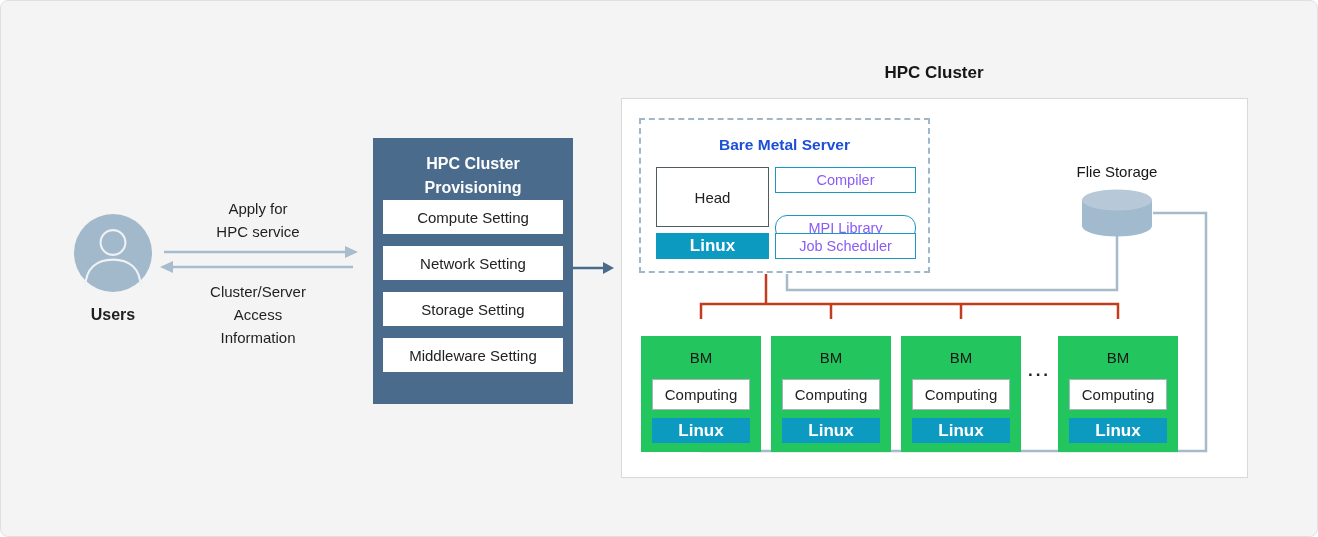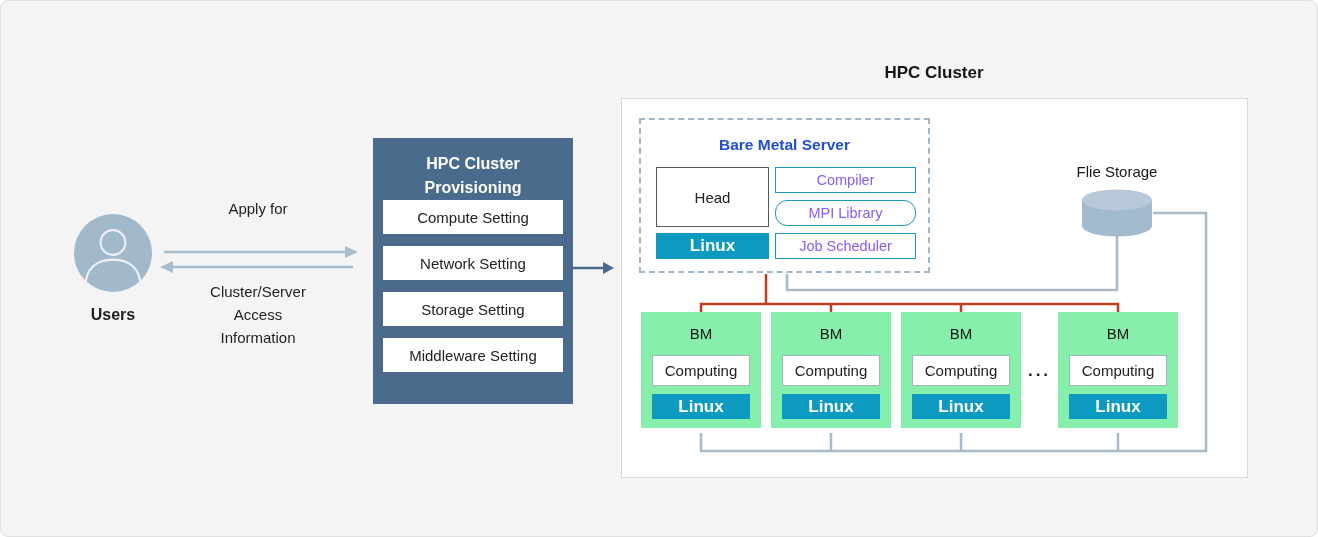--- a/index.html
+++ b/index.html
@@ -36,28 +36,28 @@
   
   .bms { left:638px; top:117px; width:291px; height:155px; border:2px dashed #9eb7cb; z-index:2; }
   .bms-title { padding-top:16px; text-align:center; font-weight:600; font-size:15.5px; color:#1d4ed8; }
   .head-box { left:655px; top:166px; width:113px; height:60px; background:#fff; border:1px solid #525a61;
     display:flex; align-items:center; justify-content:center; font-size:15px; z-index:2; }
   .os-box { background:#0d9ac1; color:#fff; font-weight:700; font-size:17px;
     display:flex; align-items:center; justify-content:center; }
   .head-os { left:655px; top:232px; width:113px; height:26px; z-index:2; }
   .comp-box { left:774px; width:141px; height:26px; background:#fff; border:1px solid #1b98c2;
     color:#8b5cf6; font-size:14.5px; display:flex; align-items:center; justify-content:center; z-index:2; }
-  .comp-0 { top:166px; } .comp-1 { top:199px;border-radius:12px; } .comp-2 { top:232px; }
+  .comp-0 { top:166px; } .comp-1 { top:214px;border-radius:12px; } .comp-2 { top:232px; }
 
   
   .storage-label { left:1046px; top:162px; width:140px; font-size:15px; color:#161616; z-index:2; }
   .cylinder { left:1080px; top:188px; width:72px; height:48px; z-index:2; }
 
   
-  .bm-node { top:311px; width:120px; height:116px; background:#86efac; z-index:2; }
+  .bm-node { top:335px; width:120px; height:116px; background:#22c55e; z-index:2; }
   .bm-0 { left:640px; } .bm-1 { left:770px; } .bm-2 { left:900px; } .bm-3 { left:1057px; }
   .bm-name { padding-top:13px; text-align:center; font-size:15px; color:#161616; }
   .bm-role { position:absolute; left:11px; top:43px; width:98px; height:31px; background:#fff;
     border:1px solid #a9b3ba; display:flex; align-items:center; justify-content:center; font-size:15px; }
   .bm-os { position:absolute; left:11px; top:82px; width:98px; height:25px; }
   .ellipsis { left:1020px; top:364px; width:37px; font-size:17px; font-weight:700; letter-spacing:2px; color:#222; z-index:2; }
 </style>
 </head>
 <body>
 
@@ -97,20 +97,21 @@
 
   <svg class="abs avatar" viewBox="0 0 84 84" width="80" height="80">
     <circle cx="42" cy="42" r="41" fill="#a2b9cc"></circle>
     <circle cx="42" cy="31" r="13" fill="none" stroke="#eef2f6" stroke-width="2.2"></circle>
     <path d="M13,78 C13,58 25,49 42,49 C59,49 71,58 71,78" fill="none" stroke="#eef2f6" stroke-width="2.2"></path>
   </svg>
   <div class="abs users-label center">Users</div>
 
   <div class="abs apply-label center">
     <div>Apply for</div>
+    <div>HPC service</div>
   </div>
   <div class="abs access-label center">
     <div>Cluster/Server</div>
     <div>Access</div>
     <div>Information</div>
   </div>
 
   <div class="abs prov">
     <div class="prov-title">
       <div>HPC Cluster</div>

